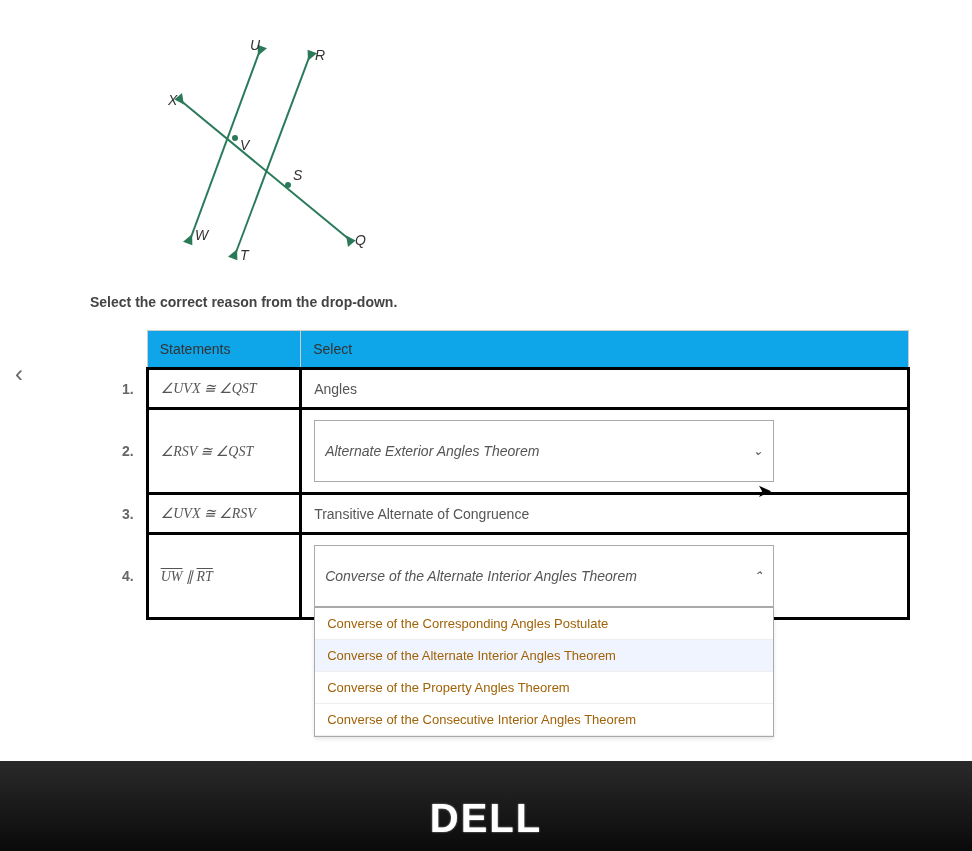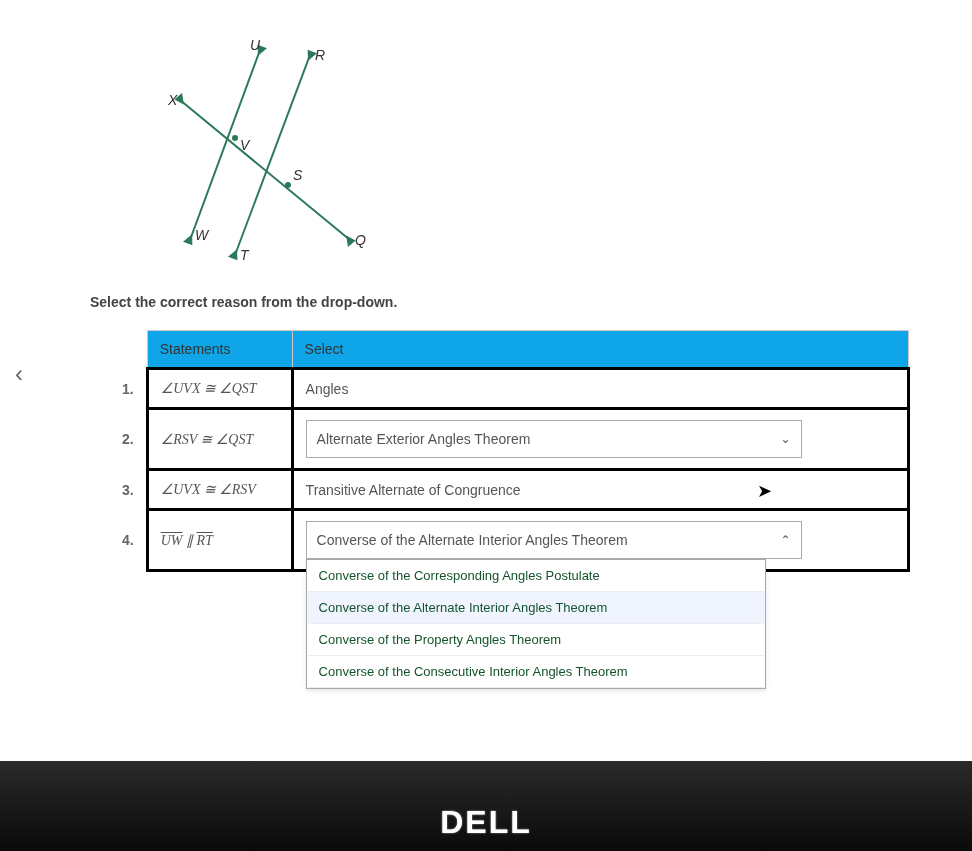--- a/index.html
+++ b/index.html
@@ -68,24 +68,25 @@
       font-style: italic;
       font-family: 'Times New Roman', serif;
       color: #444;
       font-size: 15px;
     }
     .dropdown {
       display: flex;
       justify-content: space-between;
       align-items: center;
       border: 1px solid #aaa;
-      padding: 10px 10px;
+      padding: 22px 10px;
       background: #fff;
       cursor: pointer;
-      width: 496px;
+      width: 460px;
+      font-style: italic;
     }
     .dropdown .chev {
       color: #555;
       font-size: 12px;
     }
     .dropdown-open-wrap {
       position: relative;
     }
     .dropdown-list {
       position: absolute;
@@ -93,42 +94,42 @@
       left: 0;
       width: 460px;
       background: #fff;
       border: 1px solid #aaa;
       z-index: 10;
       box-shadow: 0 2px 4px rgba(0,0,0,0.1);
     }
     .dropdown-list .option {
       padding: 8px 12px;
       font-size: 13px;
-      color: #14532d;
+      color: #a16207;
       cursor: pointer;
       border-bottom: 1px solid #eee;
     }
     .dropdown-list .option.selected {
       background: #f0f4ff;
     }
     .cursor {
       position: absolute;
       right: 200px;
       top: 480px;
       font-size: 18px;
       color: #000;
     }
     .dell {
       position: absolute;
       bottom: 10px;
       left: 50%;
       transform: translateX(-50%);
       font-family: Arial, sans-serif;
       font-weight: bold;
-      font-size: 32px;
+      font-size: 40px;
       color: #fff;
       letter-spacing: 2px;
       text-shadow: 0 0 2px #aaa;
     }
     .bezel-bottom {
       position: absolute;
       bottom: 0;
       left: 0;
       right: 0;
       height: 90px;

